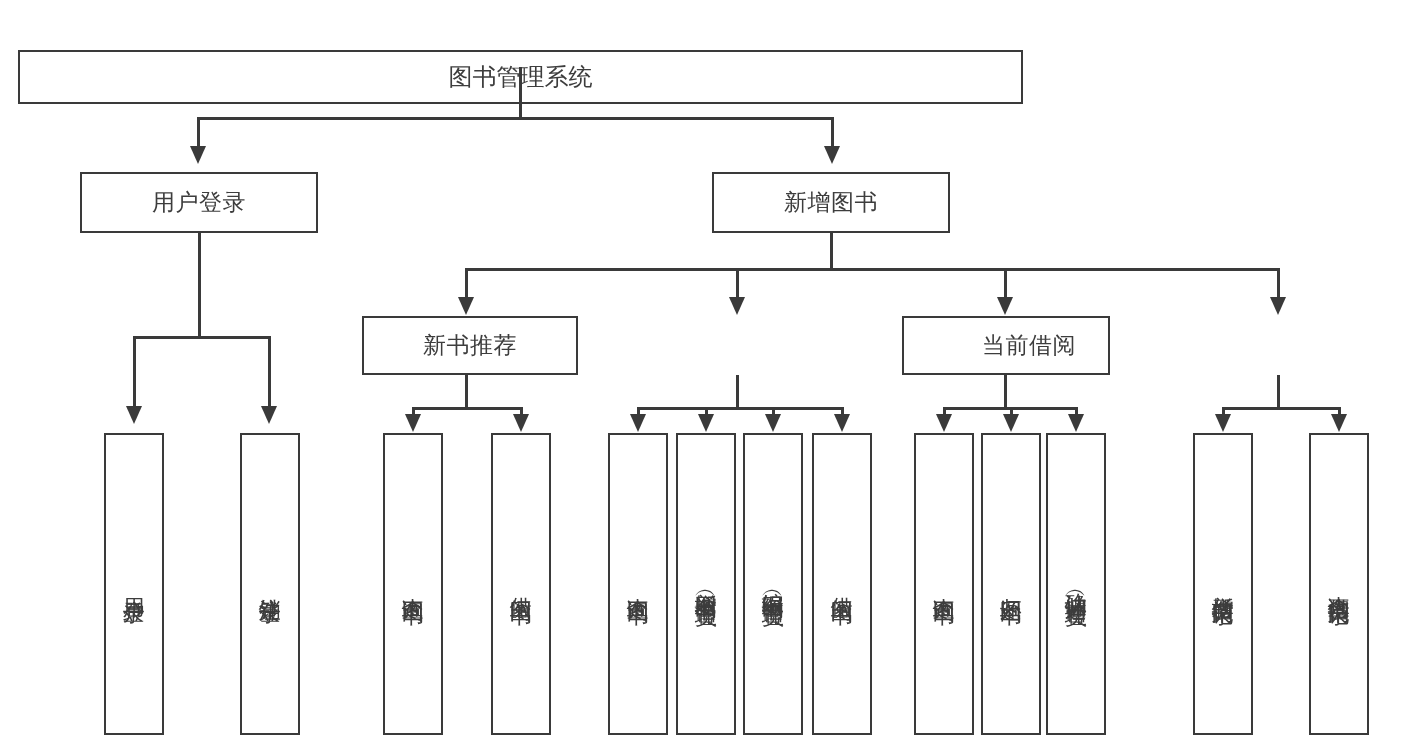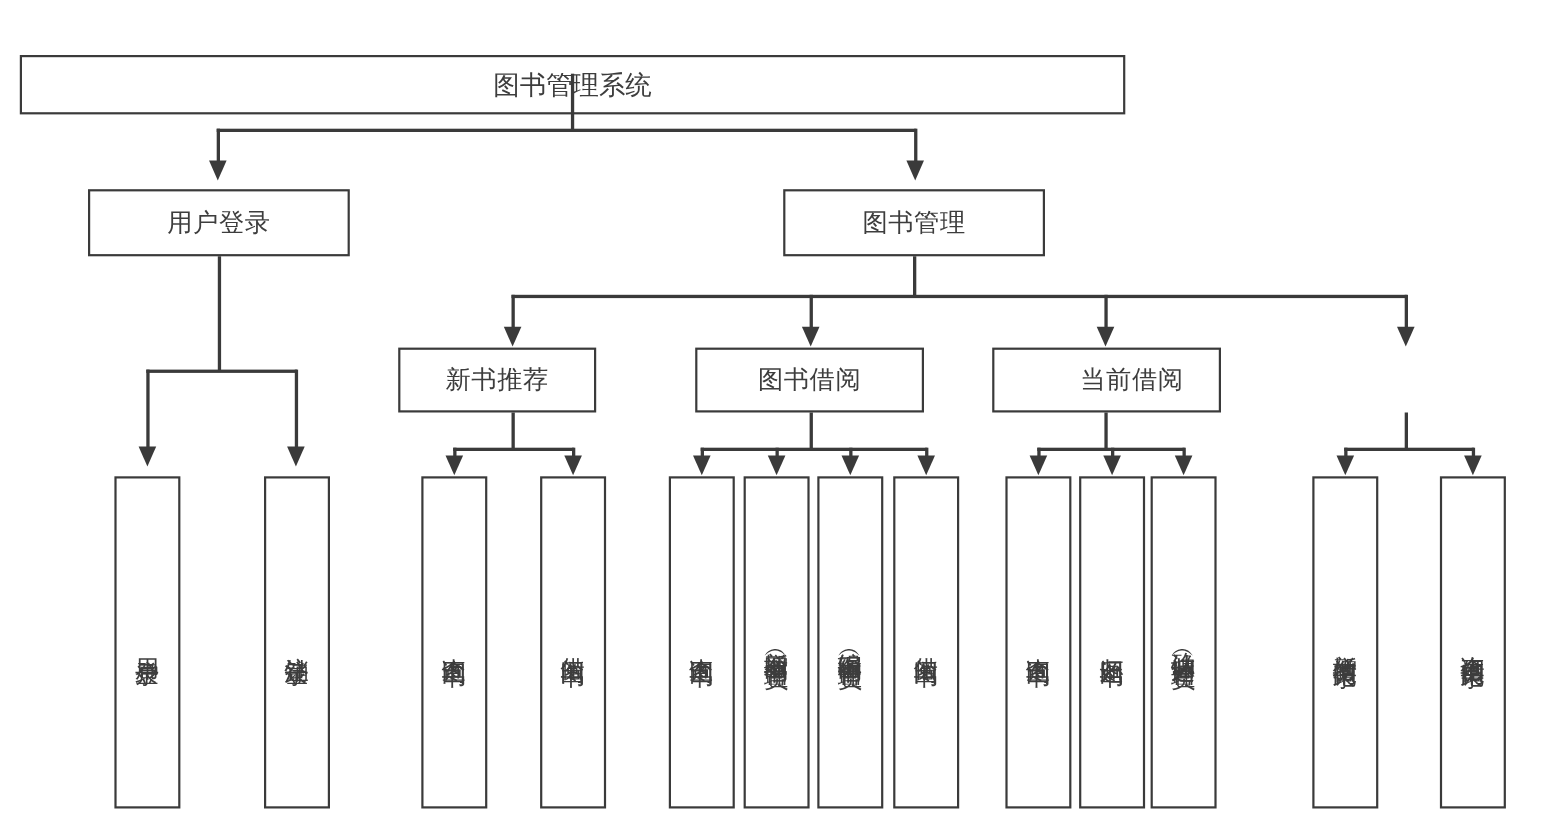--- a/index.html
+++ b/index.html
@@ -86,46 +86,43 @@
   <div class="conn h" style="left:197px; top:117px; width:636px; height:2.5px;"></div>
   <div class="conn v" style="left:197px; top:117px; width:2.5px; height:32px;"></div>
   <div class="arrow" style="left:190px; top:146px;"></div>
   <div class="conn v" style="left:831px; top:117px; width:2.5px; height:32px;"></div>
   <div class="arrow" style="left:824px; top:146px;"></div>
 
   <div class="node h-node" style="left:80px; top:172px; width:238px; height:61px;">
     <span class="label">用户登录</span>
   </div>
   <div class="node h-node" style="left:712px; top:172px; width:238px; height:61px;">
-    <span class="label">图书管理</span>
+    <span class="label">新增图书</span>
   </div>
 
   <div class="conn v" style="left:198px; top:233px; width:2.5px; height:105px;"></div>
   <div class="conn h" style="left:133px; top:336px; width:137px; height:2.5px;"></div>
   <div class="conn v" style="left:133px; top:336px; width:2.5px; height:72px;"></div>
   <div class="arrow" style="left:126px; top:406px;"></div>
   <div class="conn v" style="left:268px; top:336px; width:2.5px; height:72px;"></div>
   <div class="arrow" style="left:261px; top:406px;"></div>
 
   <div class="conn v" style="left:830px; top:233px; width:2.5px; height:37px;"></div>
   <div class="conn h" style="left:465px; top:268px; width:814px; height:2.5px;"></div>
   <div class="conn v" style="left:465px; top:268px; width:2.5px; height:32px;"></div>
   <div class="arrow" style="left:458px; top:297px;"></div>
   <div class="conn v" style="left:736px; top:268px; width:2.5px; height:32px;"></div>
   <div class="arrow" style="left:729px; top:297px;"></div>
   <div class="conn v" style="left:1004px; top:268px; width:2.5px; height:32px;"></div>
   <div class="arrow" style="left:997px; top:297px;"></div>
   <div class="conn v" style="left:1277px; top:268px; width:2.5px; height:32px;"></div>
   <div class="arrow" style="left:1270px; top:297px;"></div>
 
-  <div class="node h-node" style="left:362px; top:316px; width:180px; height:59px;">
+  <div class="node h-node" style="left:362px; top:316px; width:216px; height:59px;">
     <span class="label">新书推荐</span>
-  </div>
-  <div class="node h-node" style="left:632px; top:316px; width:208px; height:59px;">
-    <span class="label">图书借阅</span>
   </div>
   <div class="node h-node" style="left:902px; top:316px; width:208px; height:59px;padding-left:46px;">
     <span class="label">当前借阅</span>
   </div>
 
   <div class="conn v" style="left:465px; top:375px; width:2.5px; height:34px;"></div>
   <div class="conn h" style="left:412px; top:407px; width:110px; height:2.5px;"></div>
   <div class="conn v" style="left:412px; top:407px; width:2.5px; height:12px;"></div>
   <div class="arrow" style="left:405px; top:414px;"></div>
   <div class="conn v" style="left:520px; top:407px; width:2.5px; height:12px;"></div>

